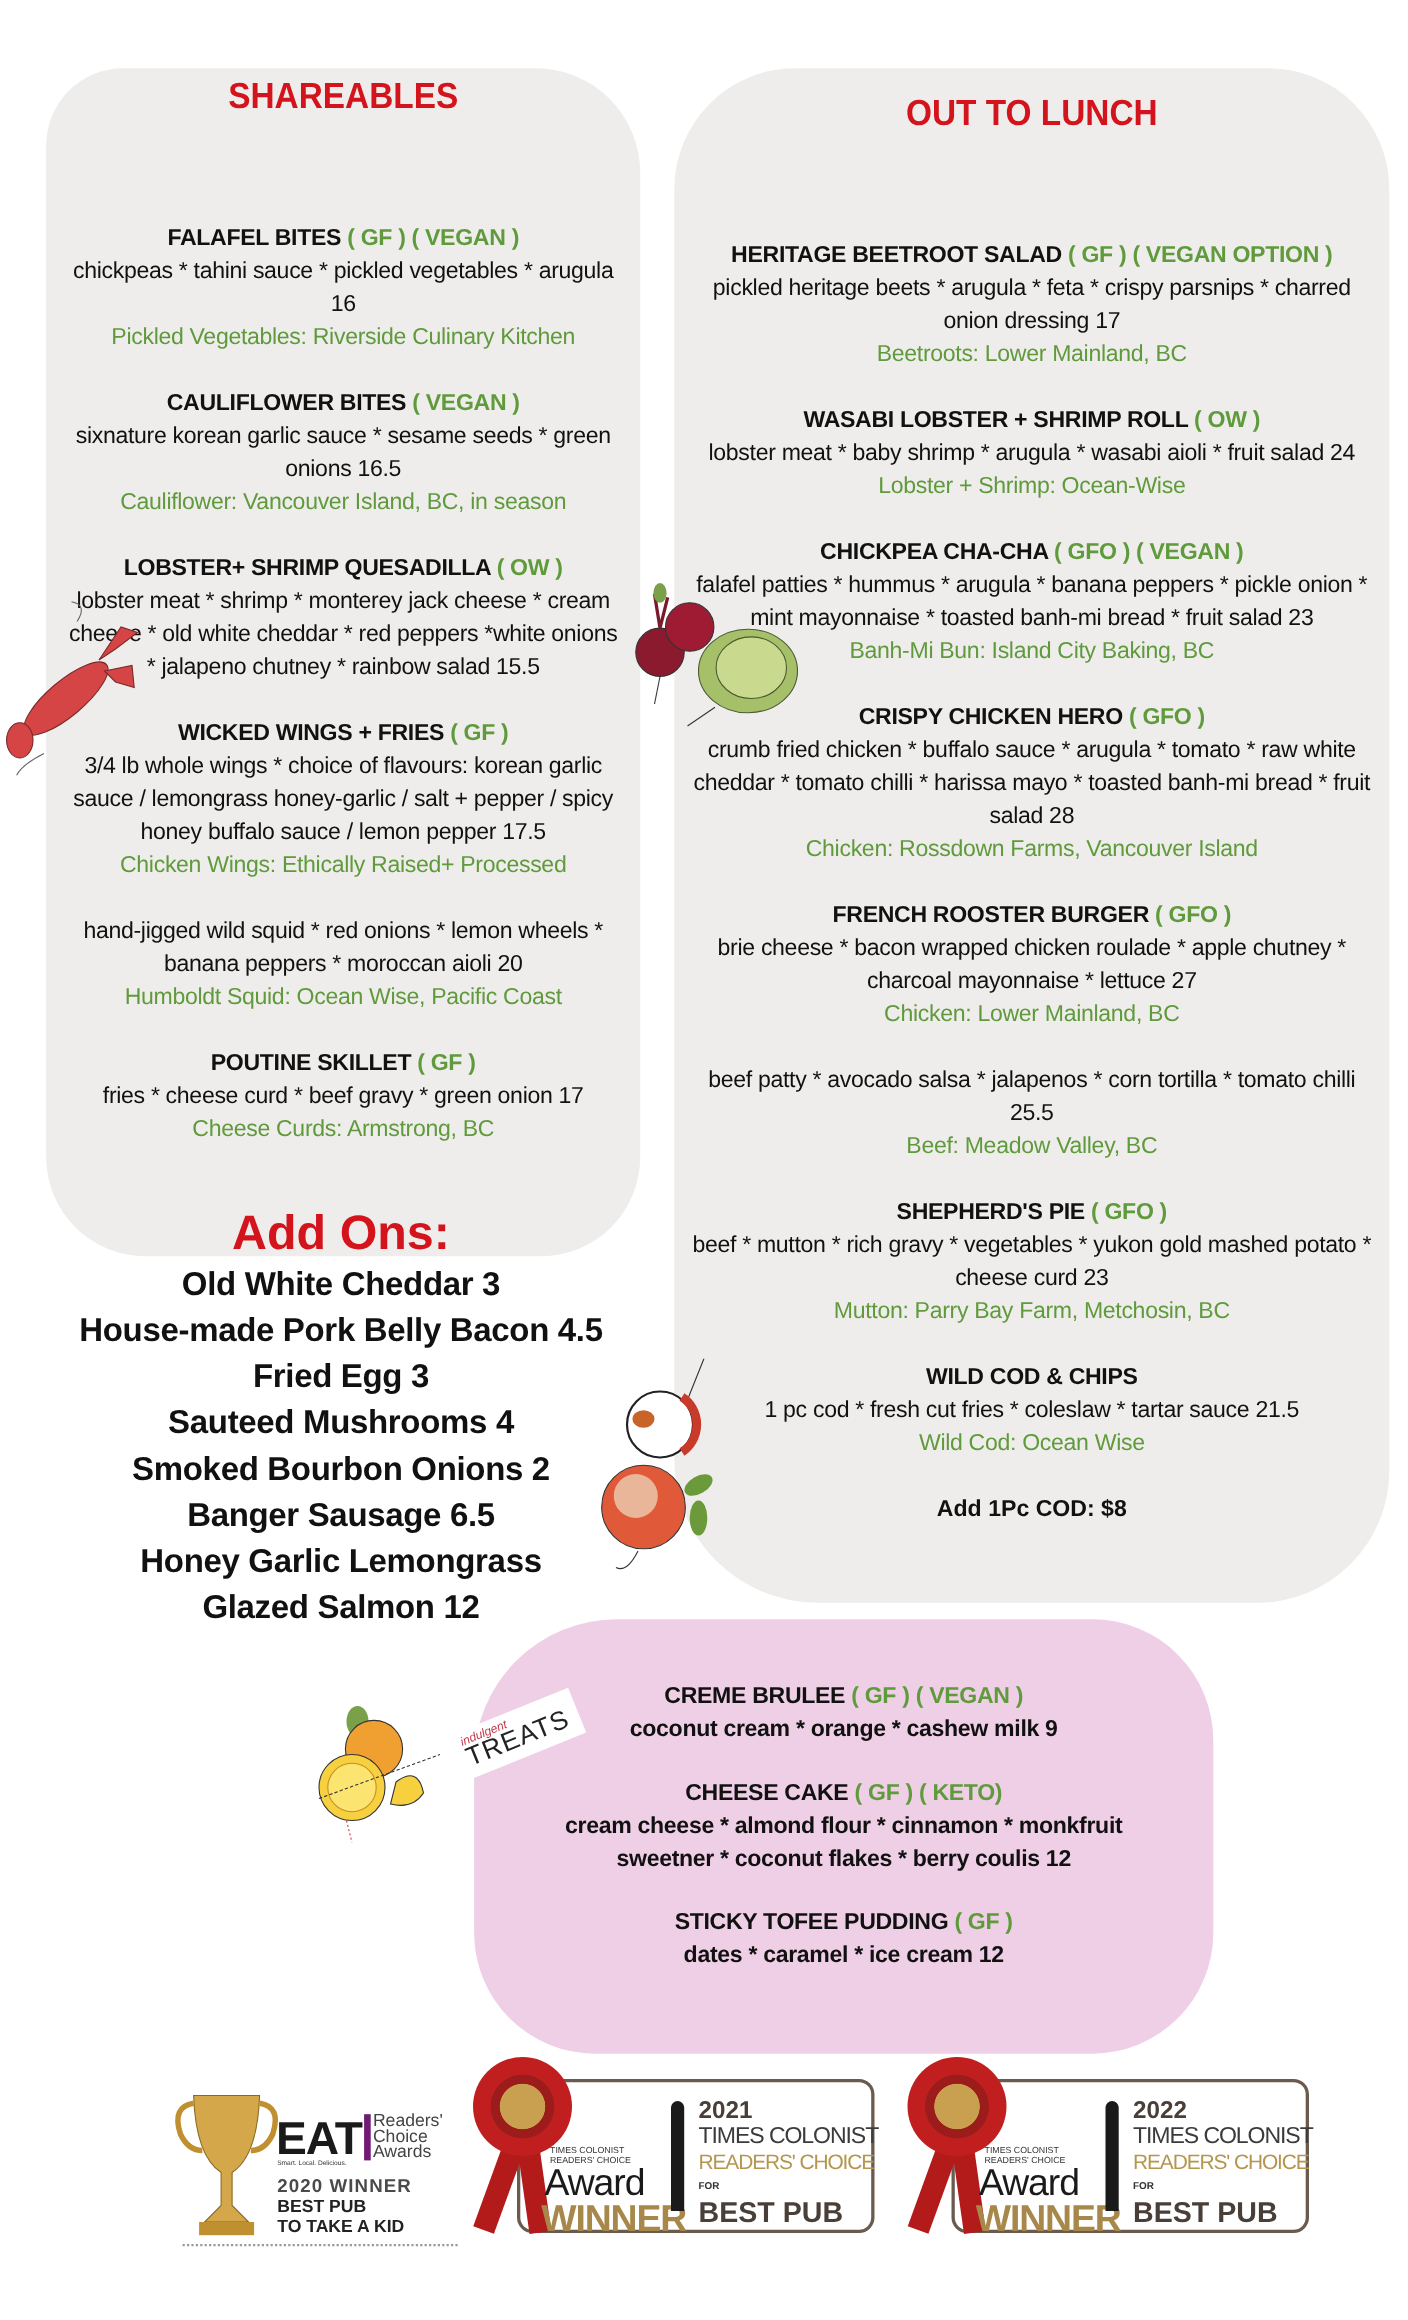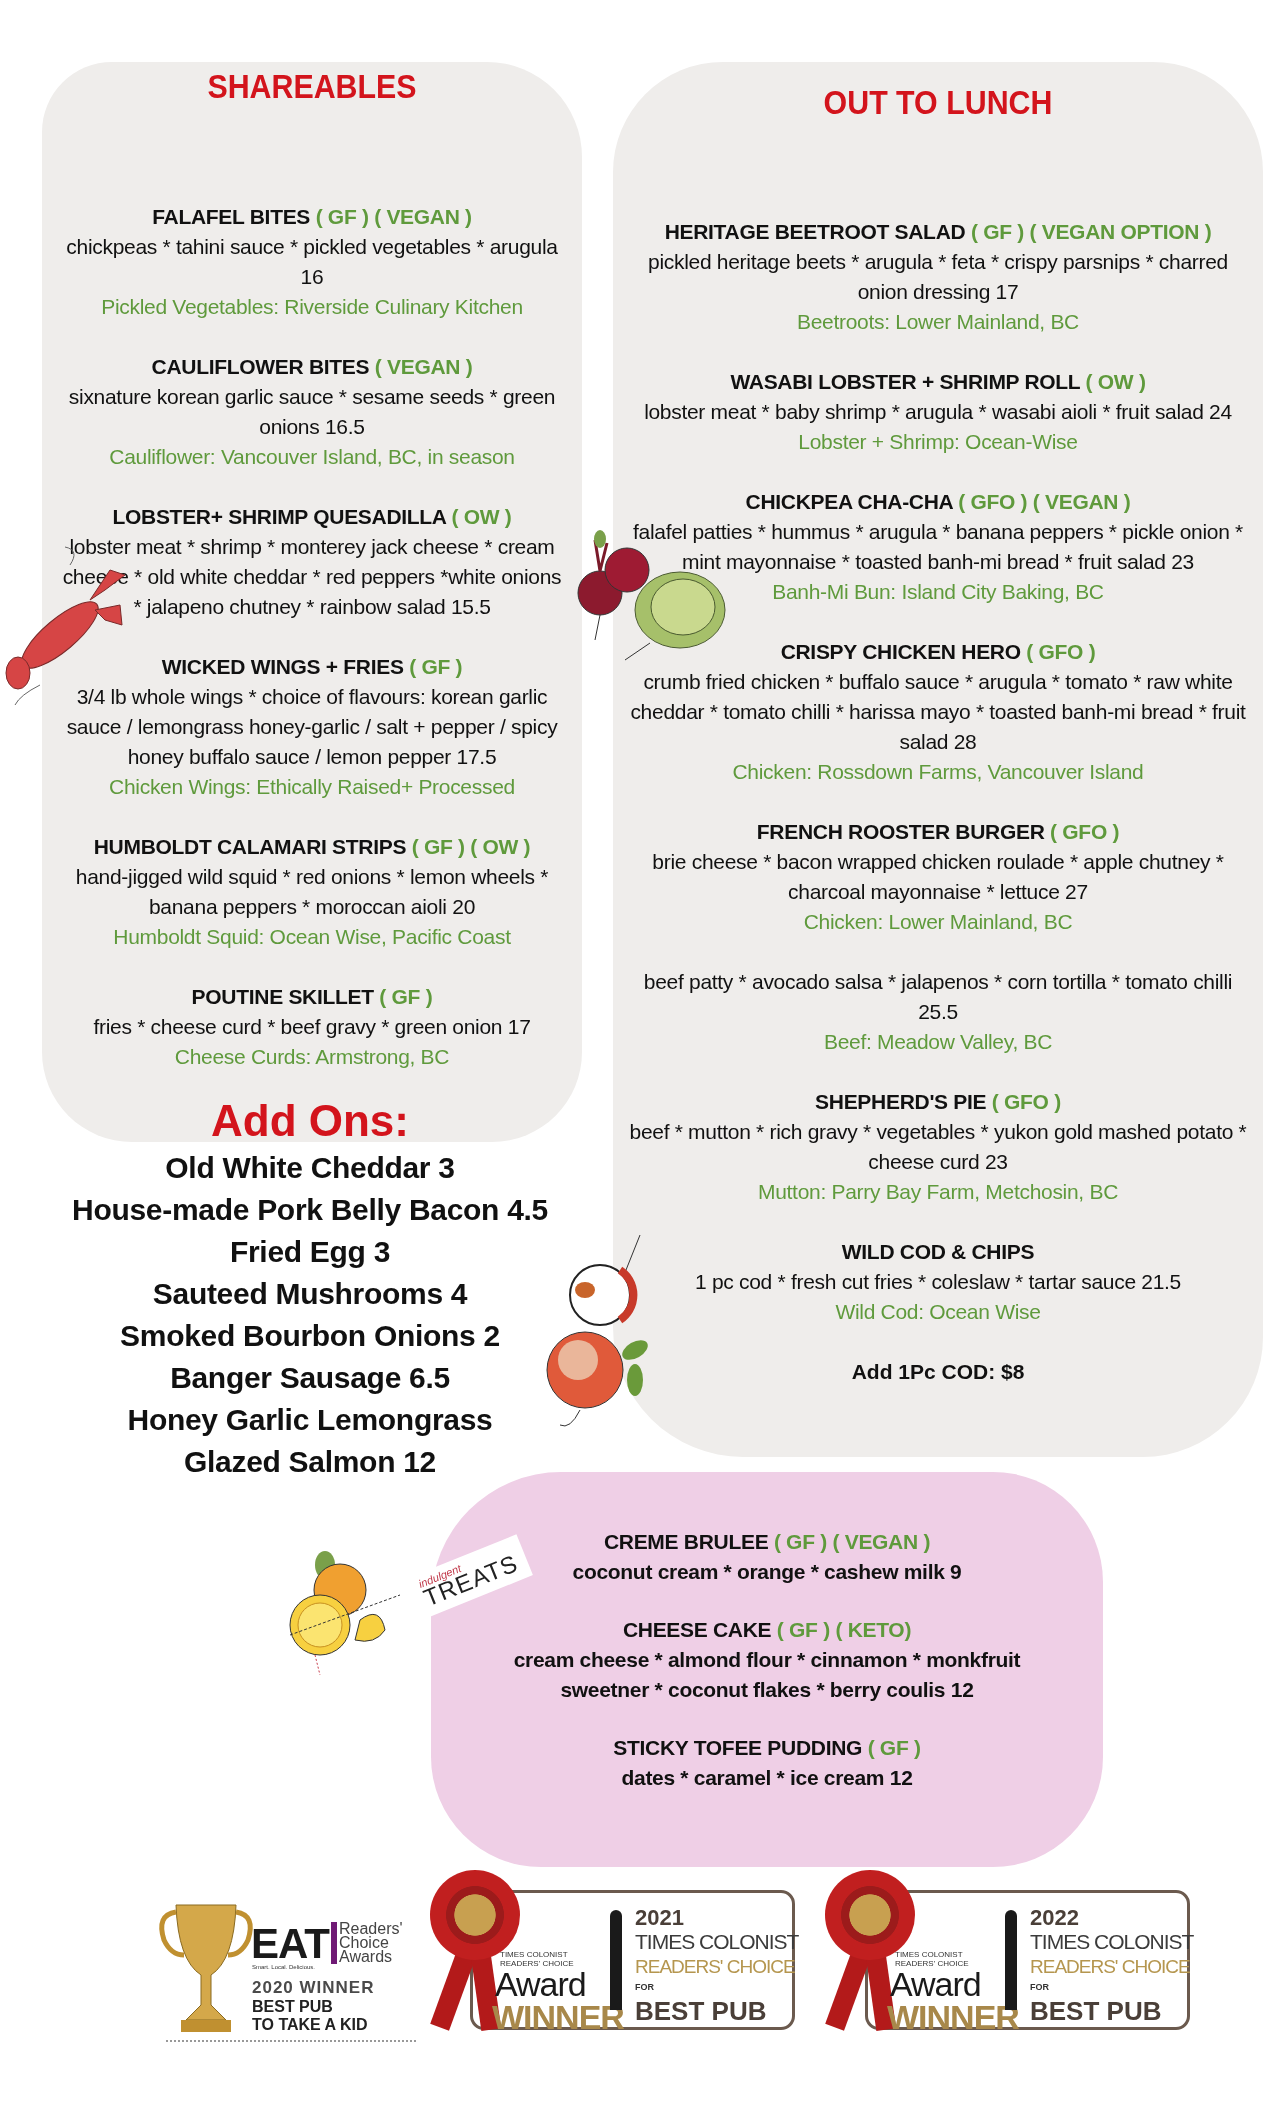--- a/index.html
+++ b/index.html
@@ -86,21 +86,20 @@
     <div class="item">
       <div class="item-name"><span>LOBSTER+ SHRIMP QUESADILLA</span> <span class="tag">( OW )</span></div>
       <div class="item-desc">lobster meat * shrimp * monterey jack cheese * cream cheese * old white cheddar * red peppers *white onions * jalapeno chutney * rainbow salad 15.5</div>
     </div>
     <div class="item">
       <div class="item-name"><span>WICKED WINGS + FRIES</span> <span class="tag">( GF )</span></div>
       <div class="item-desc">3/4 lb whole wings * choice of flavours: korean garlic sauce / lemongrass honey-garlic / salt + pepper / spicy honey buffalo sauce / lemon pepper 17.5</div>
       <div class="item-source">Chicken Wings: Ethically Raised+ Processed</div>
     </div>
     <div class="item">
-      <div class="item-name"><span>HUMBOLDT CALAMARI STRIPS</span> <span class="tag">( GF ) ( OW )</span></div>
       <div class="item-desc">hand-jigged wild squid * red onions * lemon wheels * banana peppers * moroccan aioli 20</div>
       <div class="item-source">Humboldt Squid: Ocean Wise, Pacific Coast</div>
     </div>
     <div class="item">
       <div class="item-name"><span>POUTINE SKILLET</span> <span class="tag">( GF )</span></div>
       <div class="item-desc">fries * cheese curd * beef gravy * green onion  17</div>
       <div class="item-source">Cheese Curds: Armstrong, BC</div>
     </div>
   </div>
 </div>

